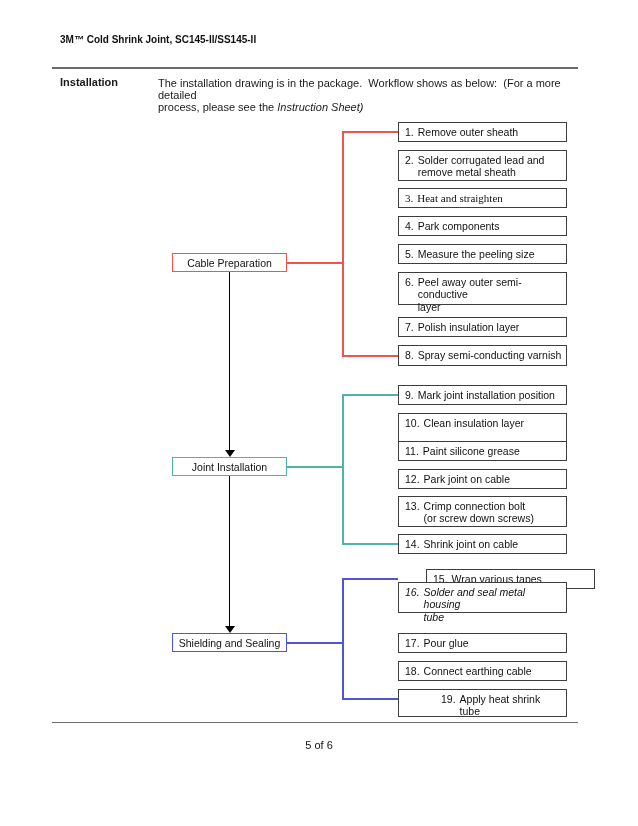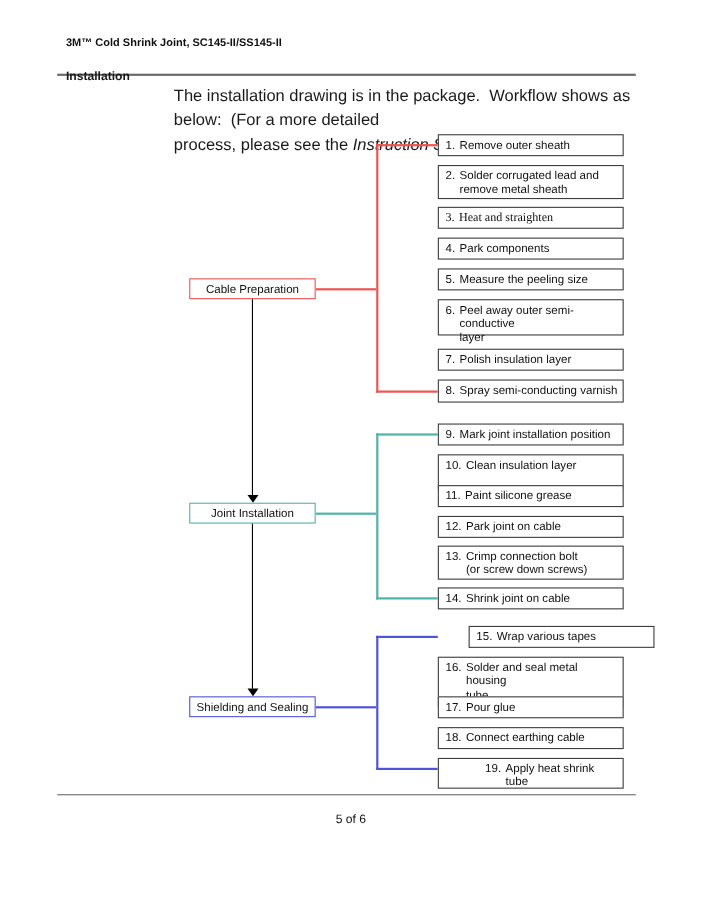--- a/index.html
+++ b/index.html
@@ -8,22 +8,22 @@
     font-family:"Liberation Sans","DejaVu Sans",sans-serif; color:#1a1a1a;
     overflow:hidden;
   }
   .doc-title {
     position:absolute; left:60px; top:34px;
     font-size:10px; font-weight:bold; color:#111;
   }
   .rule { position:absolute; left:52px; width:526px; height:0; }
   .rule-top    { top:67px;  border-top:2px solid #6b6b6b; }
   .rule-bottom { top:722px; border-top:1.5px solid #6b6b6b; }
-  .inst-label { position:absolute; left:60px; top:64px; font-size:11px; font-weight:bold; }
-  .intro { position:absolute; left:158px; top:77px; width:432px; font-size:15px; line-height:22px; }
+  .inst-label { position:absolute; left:60px; top:76px; font-size:11px; font-weight:bold; }
+  .intro { position:absolute; left:158px; top:77px; width:432px; font-size:11px; line-height:12px; }
   .intro .ln { white-space:pre-wrap; }
   .italic { font-style:italic; }
   .footer-page { position:absolute; left:0; top:739px; width:638px; text-align:center; font-size:11px; color:#111; }
 
   .flow { position:absolute; left:0; top:0; width:638px; height:826px; }
   .step {
     position:absolute; left:398px; width:169px; box-sizing:border-box;
     border:1.5px solid #3d3d3d; background:#fff;
     display:flex; align-items:flex-start;
     padding:2.5px 3px 2px 6px; font-size:10.5px; line-height:12.5px; color:#111;
@@ -165,21 +165,21 @@
       <div class="hline" style="left: 287px; top: 641.5px; width: 55px; height: 2px; background: rgb(79, 85, 216);"></div>
       <div class="phase" style="top: 633px; border-color: rgb(79, 85, 216);">
         <span>Shielding and Sealing</span>
       </div>
       <div class="step" style="top: 569px; height: 20px; margin-left: 28px;">
         <span class="num">15.</span>
         <span class="txt">
           <div>Wrap various tapes</div>
         </span>
       </div>
-      <div class="step" style="top: 597px; height: 46px;">
+      <div class="step" style="top: 582px; height: 31px; font-style: italic;">
         <span class="num">16.</span>
         <span class="txt">
           <div>Solder and seal metal housing</div>
           <div>tube</div>
         </span>
       </div>
       <div class="step" style="top: 633px; height: 20px;">
         <span class="num">17.</span>
         <span class="txt">
           <div>Pour glue</div>

